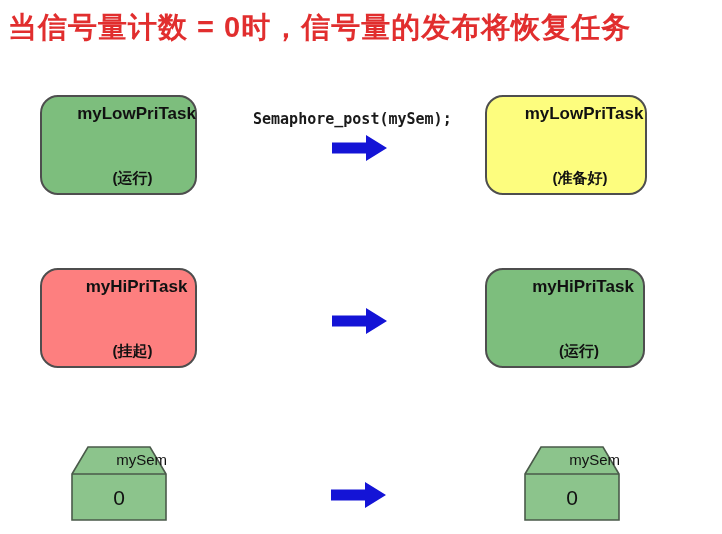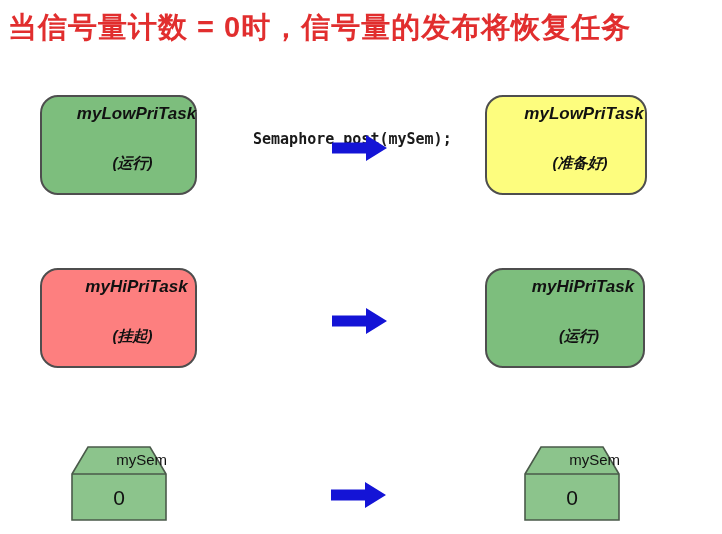--- a/index.html
+++ b/index.html
@@ -12,22 +12,21 @@
   }
   .title{
     position:absolute;left:8px;top:8px;width:700px;
     font-size:29px;font-weight:bold;letter-spacing:1px;
     white-space:nowrap;
   }
   .task-box{
     position:absolute;height:100px;box-sizing:border-box;
     border:2px solid #4e4e4e;border-radius:18px;
     display:flex;flex-direction:column;justify-content:space-between;align-items:center;
-    padding:7px 0 20px 0;
-    font-style:italic;
+    padding:7px 0 5px 0;
   }
   .task-name{
     font-size:17px;font-weight:bold;color:#111;margin-left:36px;white-space:nowrap;
   }
   .task-state{
     font-size:15px;font-weight:bold;color:#111;white-space:nowrap;margin-left:28px;
   }
   .code{
     position:absolute;
     font-family:"DejaVu Sans Mono", monospace;
@@ -48,21 +47,21 @@
     font-size:21px;color:#111;
   }
   .watermark{
     position:absolute;right:2px;top:514px;
     font-size:9.5px;color:#cfcfcf;letter-spacing:0.2px;white-space:nowrap;
   }
   .pos-tl{left:40px;top:95px;width:157px;}
   .pos-tr{left:485px;top:95px;width:162px;}
   .pos-ml{left:40px;top:268px;width:157px;}
   .pos-mr{left:485px;top:268px;width:160px;}
-  .pos-code1{left:253px;top:110px;margin-top:20px;}
+  .pos-code1{left:253px;top:110px;}
   .pos-code2{left:253px;top:285px;}
   .pos-arrow1{left:332px;top:134px;}
   .pos-arrow2{left:332px;top:307px;}
   .pos-arrow3{left:331px;top:481px;}
   .pos-sem1{left:71px;top:446px;}
   .pos-sem2{left:524px;top:446px;}
 </style>
 </head>
 <body>
 

